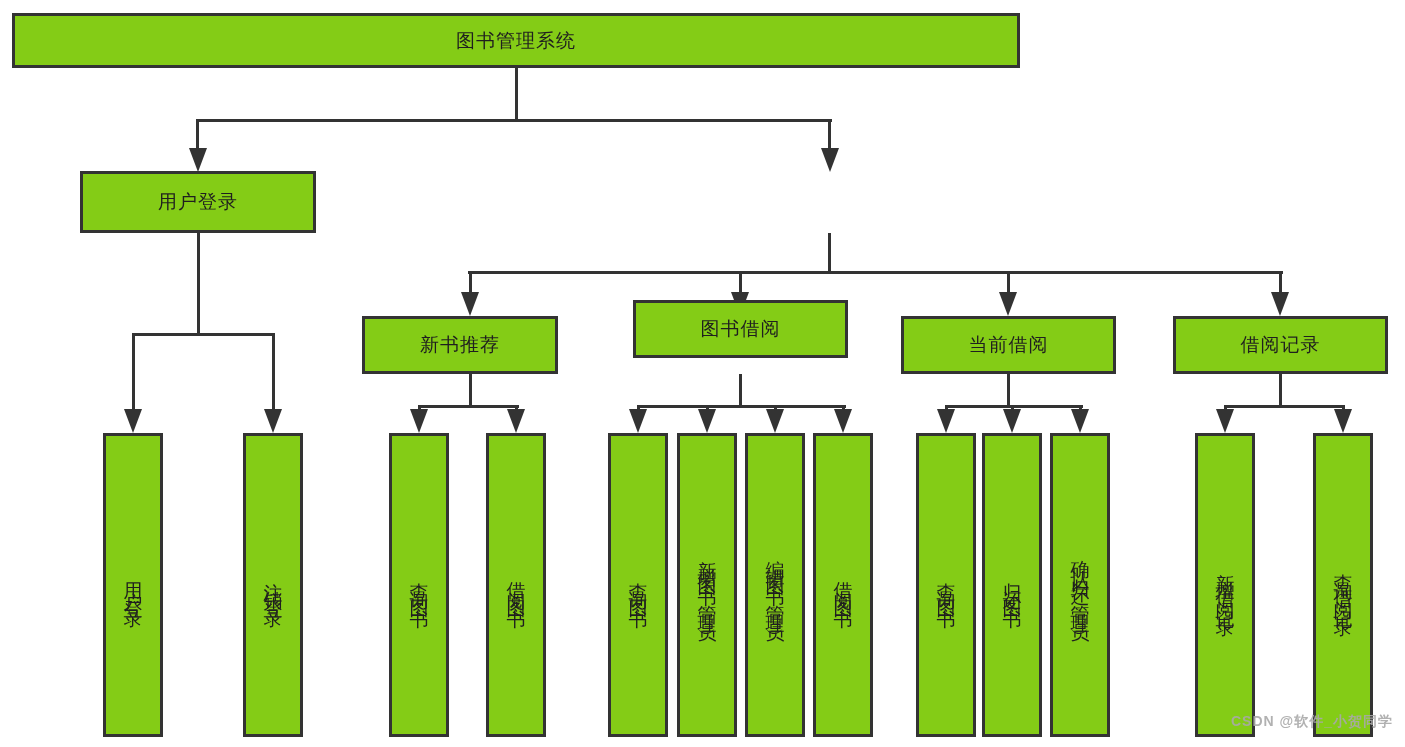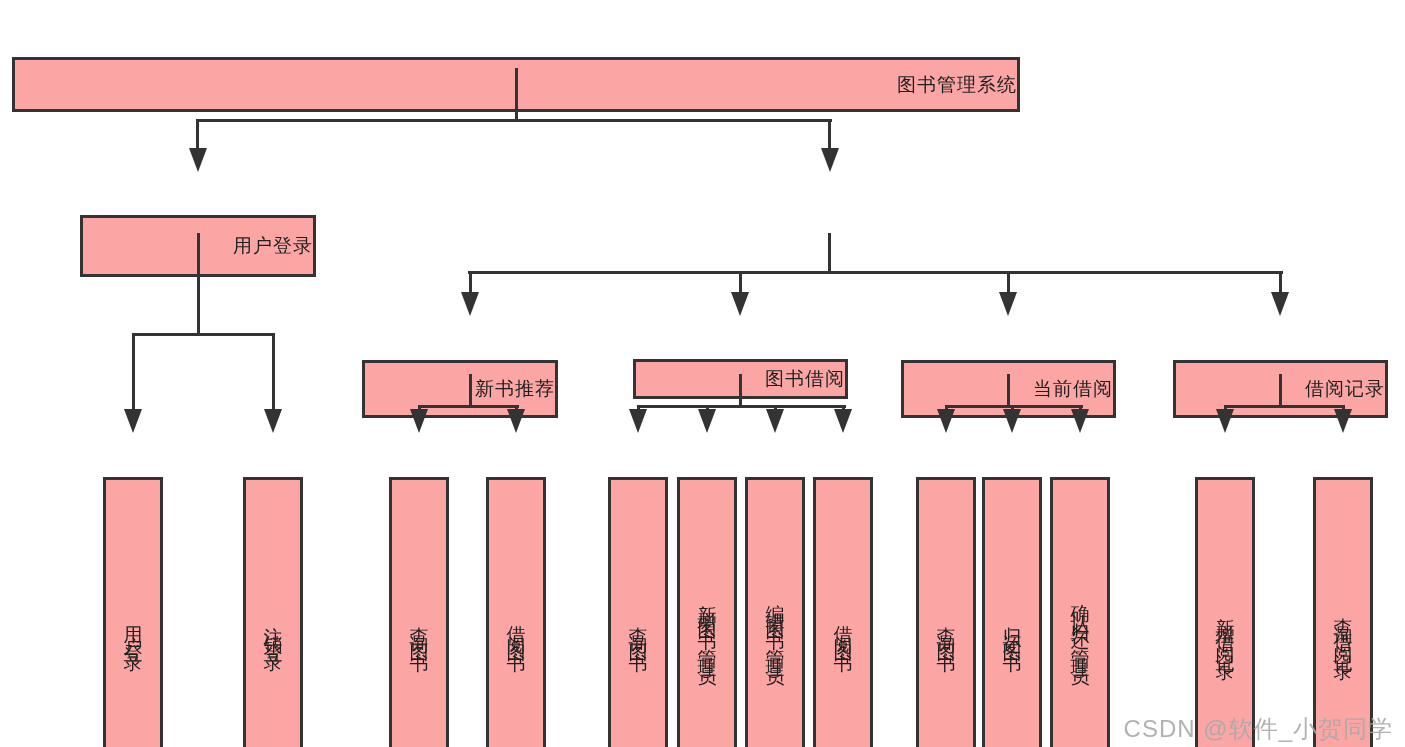--- a/index.html
+++ b/index.html
@@ -6,28 +6,27 @@
   #canvas {
     position: relative;
     width: 1405px;
     height: 747px;
     background: #ffffff;
     font-family: "Liberation Sans", "DejaVu Sans", sans-serif;
     overflow: hidden;
   }
   .box {
     position: absolute;
-    background: #fca5a5;
+    background: #84cc16;
     border: 3px solid #333333;
     display: flex;
     align-items: center;
-    justify-content: flex-end;
+    justify-content: center;
     box-sizing: border-box;
     color: #1f1f1f;
-    margin-top: 44px;
   }
   .hbox { font-size: 19px; letter-spacing: 1px; }
   .leaf { width: 60px; top: 433px; height: 304px; }
   .leaf span {
     writing-mode: vertical-rl;
     text-orientation: mixed;
     font-size: 19px;
     letter-spacing: 9px;
     margin: auto;
     color: #1f1f1f;
@@ -41,24 +40,25 @@
     position: absolute;
     width: 0; height: 0;
     border-left: 9px solid transparent;
     border-right: 9px solid transparent;
     border-top: 24px solid #333333;
   }
   .watermark {
     position: absolute;
     top: 713px;
     right: 12px;
-    font-size: 24px;
+    font-size: 14px;
     letter-spacing: 1px;
     color: rgba(168,168,168,0.9);
     white-space: nowrap;
+    font-weight: bold;
   }
 </style>
 </head>
 <body>
 
 <div id="canvas">
 
   <div class="box hbox" style="left:12px;top:13px;width:1008px;height:55px">
     <span>图书管理系统</span>
   </div>
@@ -88,21 +88,21 @@
   <div class="vline" style="left:739px;top:271px;width:3px;height:23px"></div>
   <div class="arrow" style="left:731px;top:292px"></div>
   <div class="vline" style="left:1007px;top:271px;width:3px;height:23px"></div>
   <div class="arrow" style="left:999px;top:292px"></div>
   <div class="vline" style="left:1279px;top:271px;width:3px;height:23px"></div>
   <div class="arrow" style="left:1271px;top:292px"></div>
 
   <div class="box hbox" style="left:362px;top:316px;width:196px;height:58px">
     <span>新书推荐</span>
   </div>
-  <div class="box hbox" style="left:633px;top:315px;width:215px;height:40px">
+  <div class="box hbox" style="left:633px;top:300px;width:215px;height:58px">
     <span>图书借阅</span>
   </div>
   <div class="box hbox" style="left:901px;top:316px;width:215px;height:58px">
     <span>当前借阅</span>
   </div>
   <div class="box hbox" style="left:1173px;top:316px;width:215px;height:58px">
     <span>借阅记录</span>
   </div>
 
   <div class="vline" style="left:469px;top:374px;width:3px;height:34px"></div>

